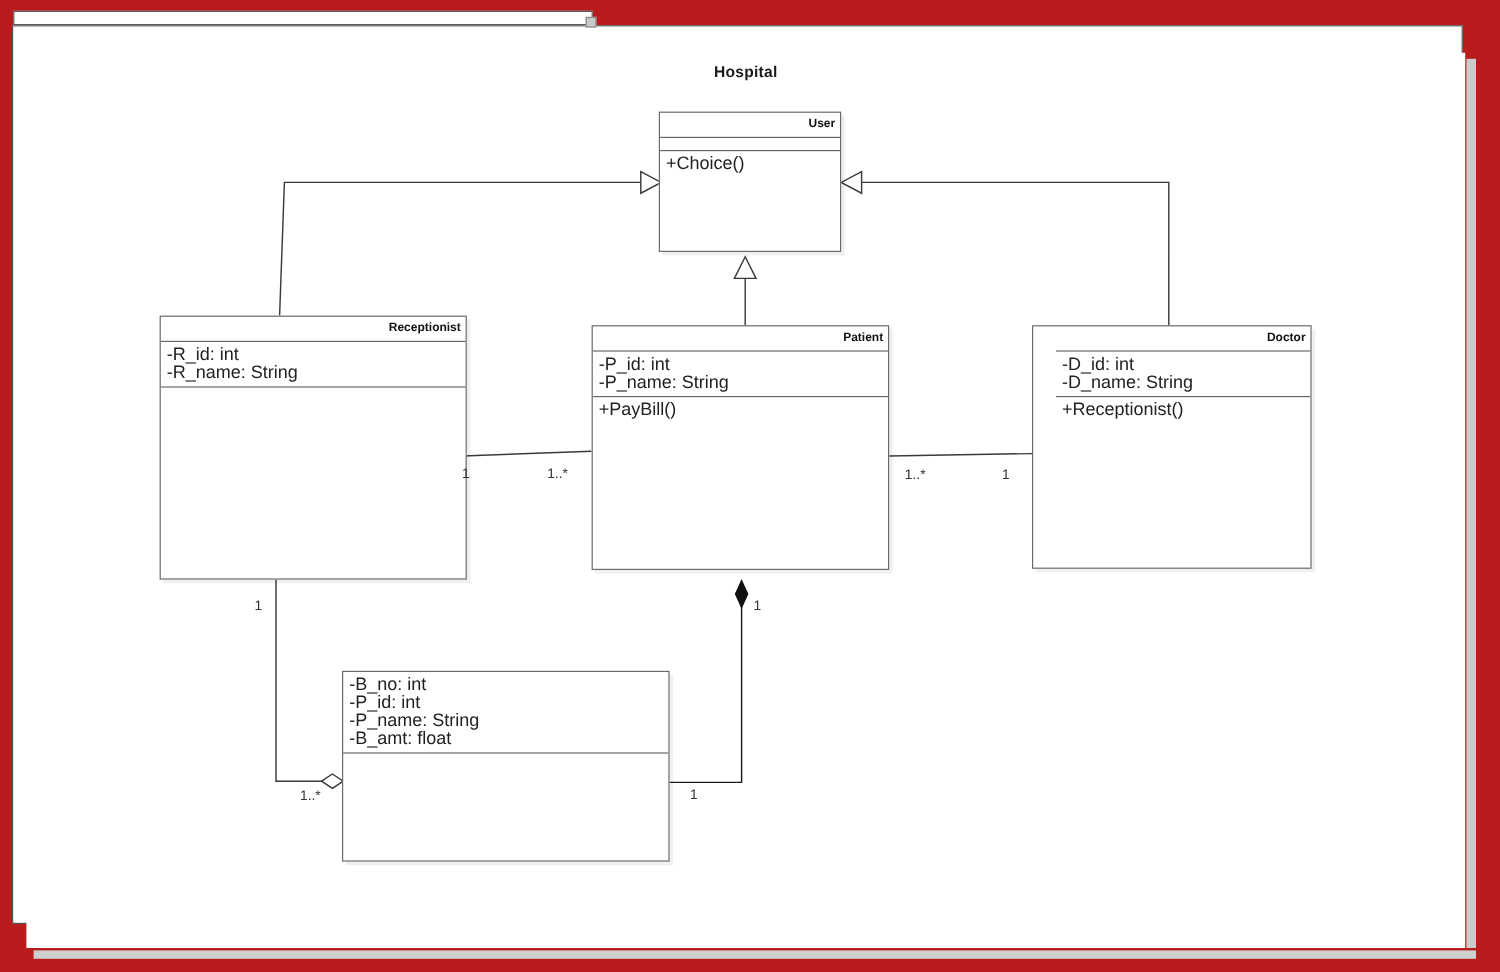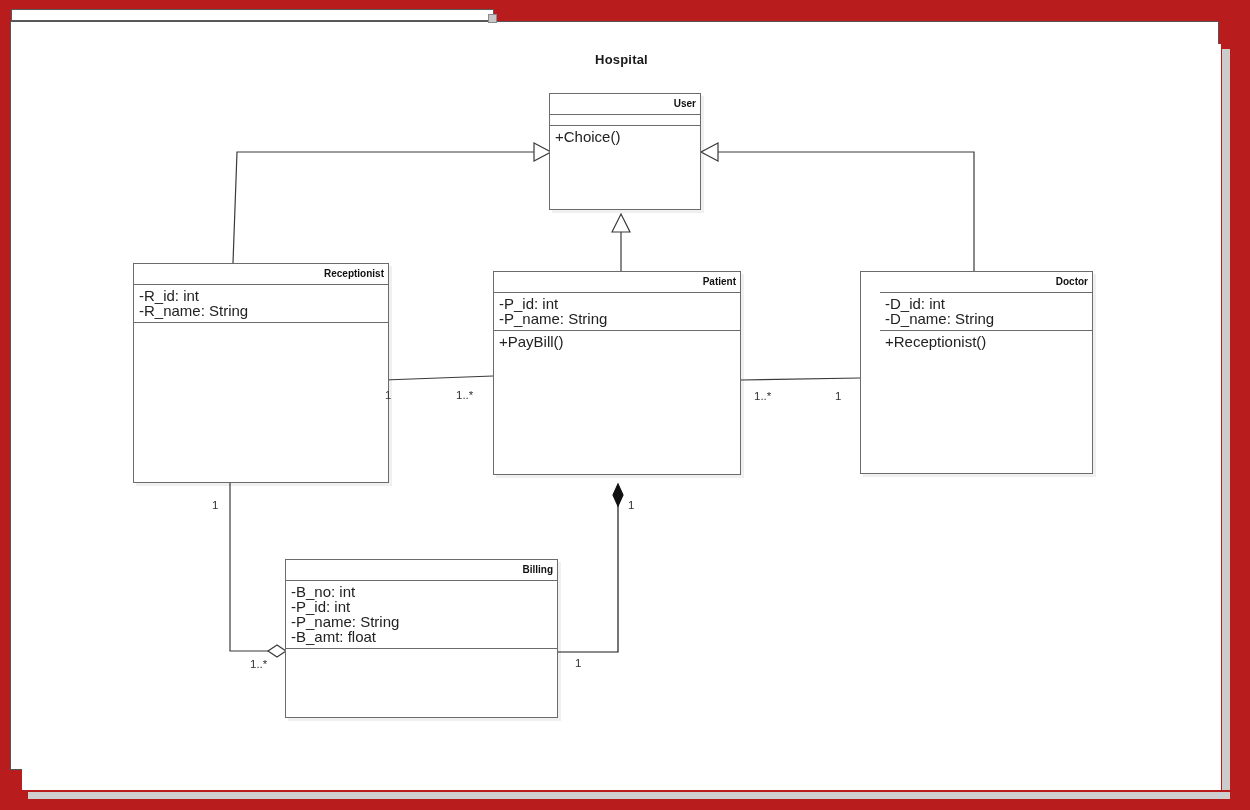--- a/index.html
+++ b/index.html
@@ -219,21 +219,20 @@
         <div class="uml-attrs">
           <div class="uml-line">-D_id: int</div>
           <div class="uml-line">-D_name: String</div>
         </div>
         <div class="uml-ops">
           <div class="uml-line">+Receptionist()</div>
         </div>
       </div>
 
       <div class="uml-class" style="left:263px; top:515px; width:273px; height:159px;">
-        <div class="uml-name">Billing</div>
         <div class="uml-attrs">
           <div class="uml-line">-B_no: int</div>
           <div class="uml-line">-P_id: int</div>
           <div class="uml-line">-P_name: String</div>
           <div class="uml-line">-B_amt: float</div>
         </div>
         <div class="uml-ops"></div>
       </div>
 
       <div class="mult" style="left:363px; top:345px;">1</div>

